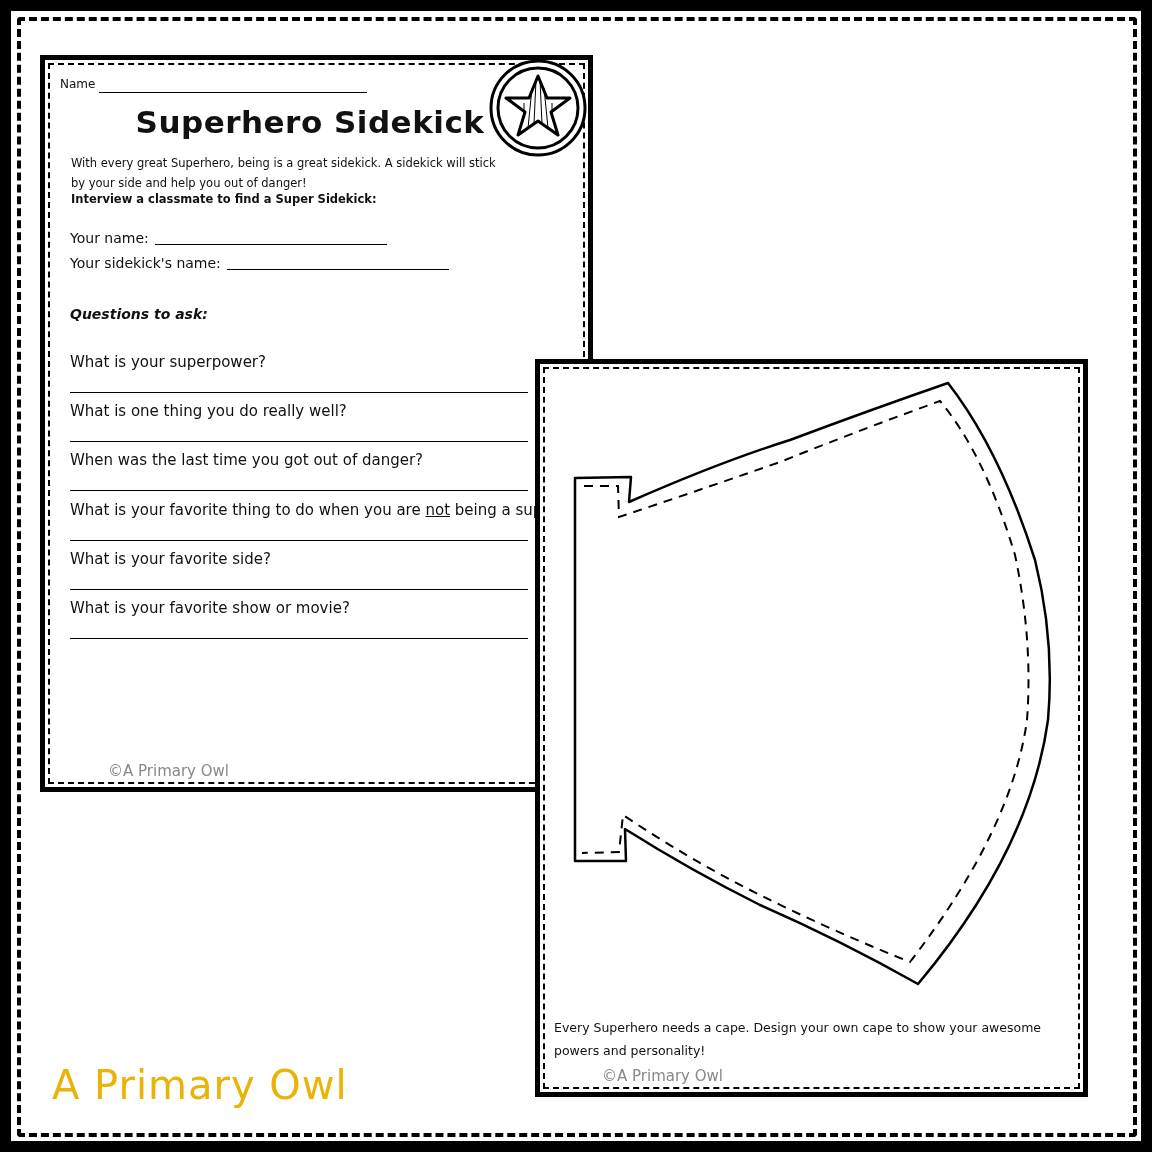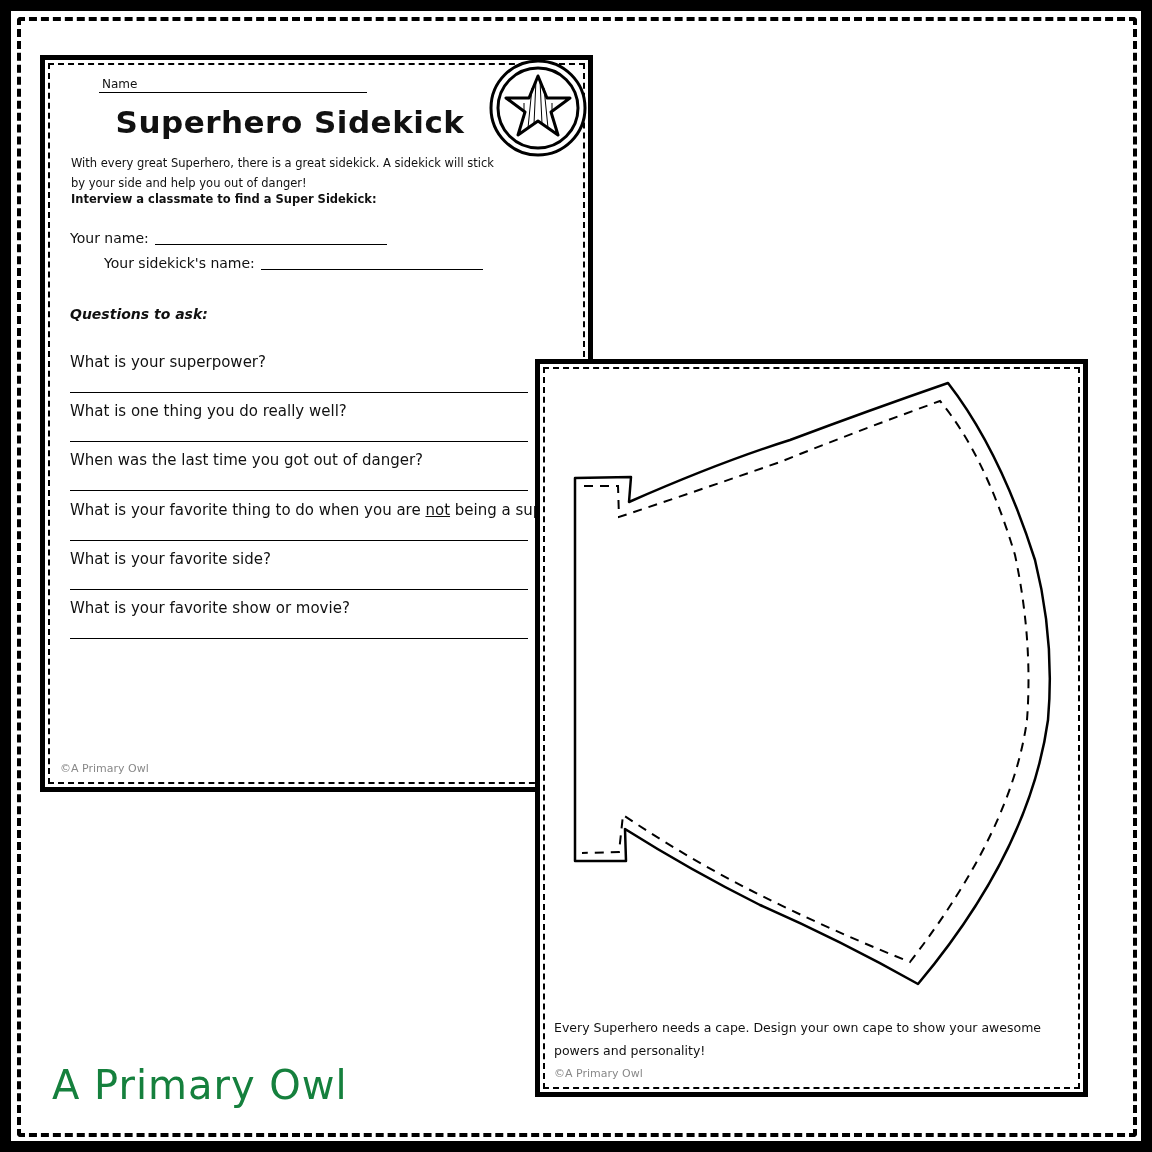--- a/index.html
+++ b/index.html
@@ -12,52 +12,52 @@
     .frame-white {
       position: absolute; left: 11px; top: 11px; width: 1130px; height: 1130px;
       background: #ffffff;
     }
     .frame-dashed {
       position: absolute; left: 17px; top: 17px; width: 1112px; height: 1112px;
       border: 4px dashed #000; border-radius: 4px;
     }
     .brand {
       position: absolute; left: 52px; top: 1062px;
-      font-size: 40px; color: #15803d; letter-spacing: 1px;
+      font-size: 40px; color: #eab308; letter-spacing: 1px;
       font-family: "DejaVu Sans", sans-serif;
     }
     
     .page1 {
       position: absolute; left: 40px; top: 55px; width: 553px; height: 737px;
       background: #000;
     }
     .page1 .inner {
       position: absolute; left: 5px; top: 5px; right: 5px; bottom: 5px; background: #fff;
     }
     .page1 .dash {
       position: absolute; left: 3px; top: 3px; right: 3px; bottom: 3px;
       border: 2px dashed #000;
     }
-    .p1-name { position: absolute; left: 15px; top: 17px; font-size: 12px; margin-left: 42px; }
+    .p1-name { position: absolute; left: 15px; top: 17px; font-size: 12px; }
     .p1-name-line { position: absolute; left: 54px; top: 32px; width: 268px; border-bottom: 1px solid #000; }
     .p1-title {
       position: absolute; left: 0; width: 450px; top: 44px; text-align: center;
       font-size: 31px; font-weight: bold; letter-spacing: 0.5px;
-      padding-left: 20px;
+      padding-left: 40px;
     }
     .badge { position: absolute; left: 443px; top: -2px; width: 100px; height: 100px; }
     .p1-intro { position: absolute; left: 26px; top: 93px; width: 440px; font-size: 11.5px; line-height: 20px; }
     .p1-instr { position: absolute; left: 26px; top: 132px; font-size: 11.5px; font-weight: bold; }
     .field { position: absolute; left: 25px; font-size: 14px; }
     .field-line { display: inline-block; border-bottom: 1px solid #000; vertical-align: -2px; margin-left: 6px; }
     .qhead { position: absolute; left: 25px; top: 246px; font-size: 14px; font-weight: bold; font-style: italic; }
     .q { position: absolute; left: 25px; font-size: 15px; white-space: nowrap; }
     .q u { text-decoration: underline; }
     .aline { position: absolute; left: 25px; width: 458px; border-bottom: 1px solid #000; }
-    .copy { position: absolute; font-size: 11px; color: #888; }
+    .copy { position: absolute; font-size: 15px; color: #888; margin-left: 48px; }
     
     .page2 {
       position: absolute; left: 535px; top: 359px; width: 553px; height: 738px; background: #000;
     }
     .page2 .inner { position: absolute; left: 5px; top: 5px; right: 5px; bottom: 5px; background: #fff; }
     .page2 .dash { position: absolute; left: 3px; top: 3px; right: 3px; bottom: 3px; border: 2px dashed #000; }
     .p2-text { position: absolute; left: 14px; top: 652px; width: 500px; font-size: 12.5px; line-height: 23px; }
     .cape { position: absolute; left: 0; top: 0; }
   </style>
 </head>
@@ -80,27 +80,27 @@
         <line x1="44" y1="30" x2="40" y2="70"></line>
           <line x1="48" y1="22" x2="46" y2="66"></line>
         <line x1="52" y1="22" x2="54" y2="66"></line>
           <line x1="56" y1="30" x2="60" y2="70"></line>
         <line x1="36" y1="45" x2="36" y2="60"></line>
           <line x1="64" y1="45" x2="64" y2="60"></line>
       </g>
     </svg>
 
     <div class="p1-title">Superhero Sidekick</div>
-    <div class="p1-intro">With every great Superhero, there is a great sidekick. A sidekick will stick by your side and help you out of danger!</div>
+    <div class="p1-intro">With every great Superhero, being is a great sidekick. A sidekick will stick by your side and help you out of danger!</div>
     <div class="p1-instr">Interview a classmate to find a Super Sidekick:</div>
 
     <div class="field" style="top:170px;">
       <span>Your name:</span><span class="field-line" style="width:232px;"></span>
     </div>
-    <div class="field" style="top:195px;margin-left:34px;">
+    <div class="field" style="top:195px;">
       <span>Your sidekick's name:</span><span class="field-line" style="width:222px;"></span>
     </div>
 
     <div class="qhead">Questions to ask:</div>
 
     <div class="q" style="top:293px;">What is your superpower?</div>
     <div class="aline" style="top:332px;"></div>
     <div class="q" style="top:342px;">What is one thing you do really well?</div>
     <div class="aline" style="top:381px;"></div>
     <div class="q" style="top:391px;">When was the last time you got out of danger?</div>

